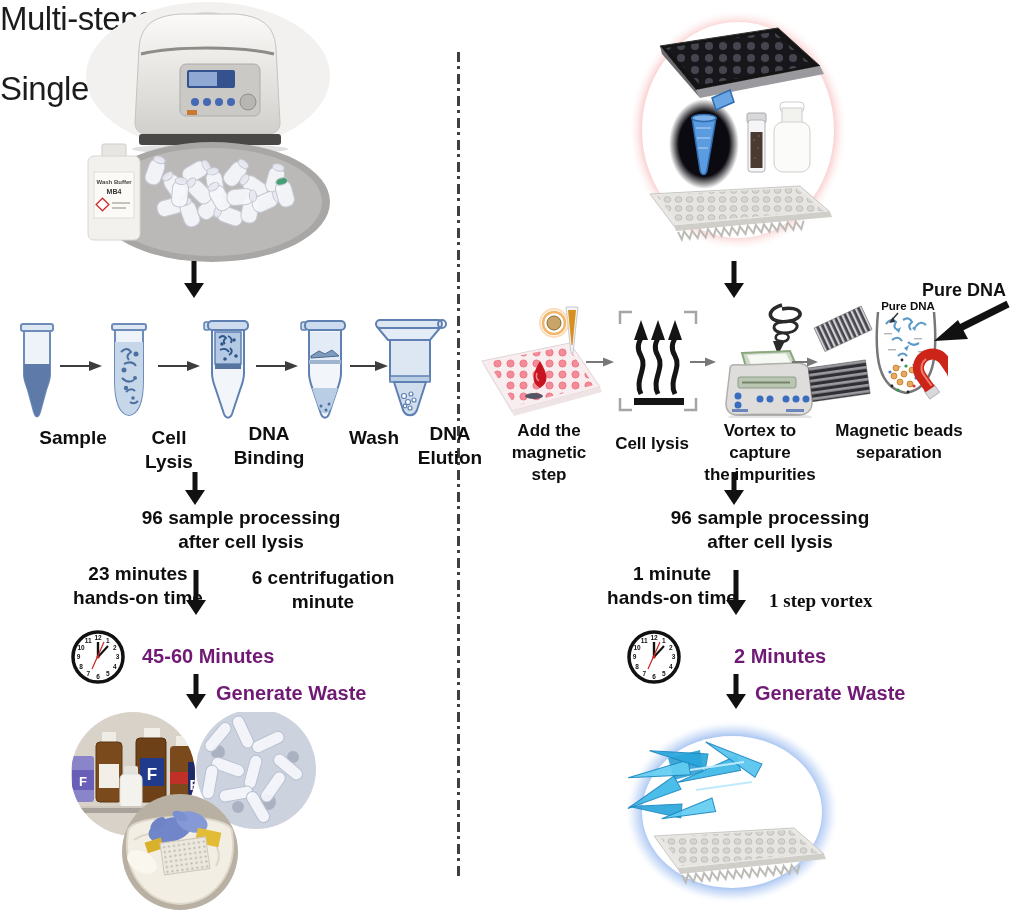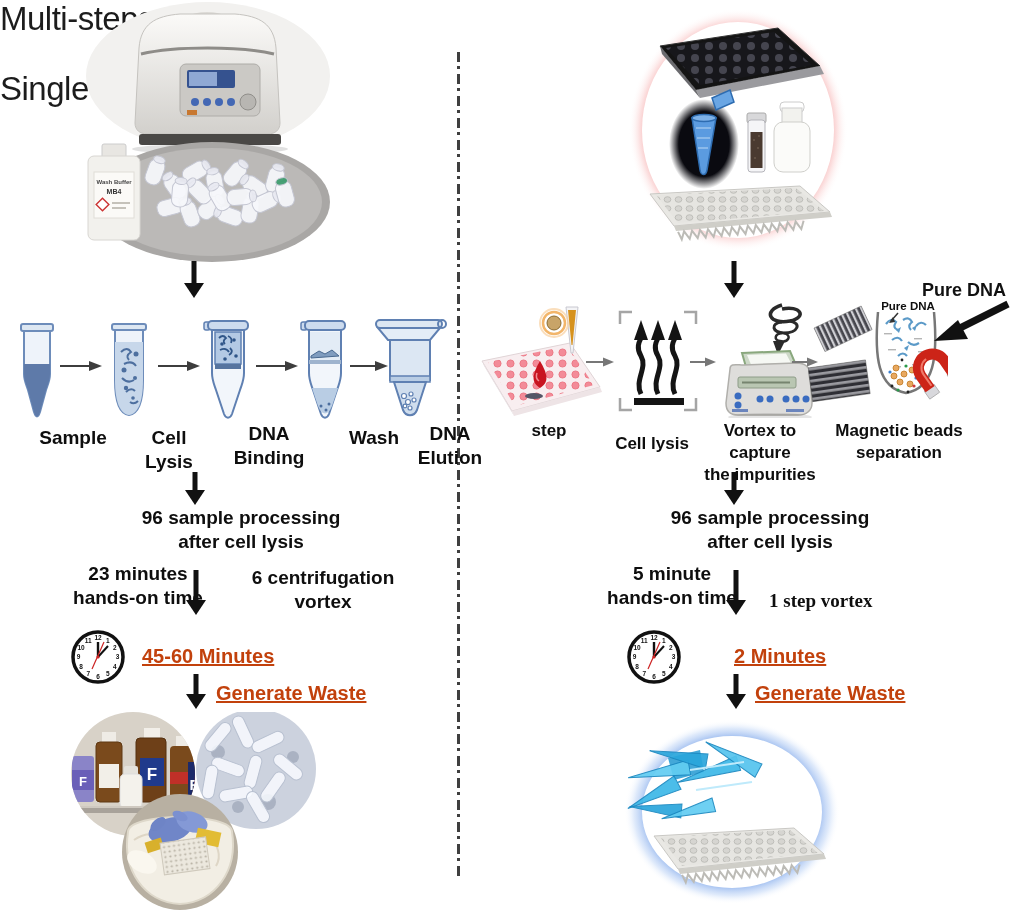--- a/index.html
+++ b/index.html
@@ -1,21 +1,21 @@
 <!DOCTYPE html>
 <html><head>
 <meta charset="utf-8">
 <style>
   html,body{margin:0;padding:0;background:#fff;}
   #canvas{position:relative;width:1024px;height:920px;background:#fff;overflow:hidden;
           font-family:"Liberation Sans",sans-serif;color:#111;}
   .abs{position:absolute;}
   .hdr{font-size:33px;font-weight:400;color:#1c1c1c;letter-spacing:-.5px;}
   .b19{font-size:19px;font-weight:700;line-height:24px;color:#0e0e0e;padding-left:37px;}
-  .b20{font-size:20px;font-weight:700;color:#c2410c;text-decoration:underline;}
+  .b20{font-size:20px;font-weight:700;color:#701a75;}
   .b17{font-size:17px;font-weight:700;line-height:22px;color:#0e0e0e;}
   .ctr{text-align:center;}
   #divider{width:3px;background:repeating-linear-gradient(#3f3f3f 0 10px,transparent 10px 14px,
            #3f3f3f 14px 17px,transparent 17px 22px);}
   .clknum{font:700 6.5px "Liberation Sans",sans-serif;fill:#111;}
   svg{display:block;}
   .svgtxt{font-family:"Liberation Sans",sans-serif;}
 </style>
 </head>
 <body>
@@ -306,21 +306,21 @@
   <div class="abs b19 ctr" style="left:30px;top:562px;width:142px;">
     <div>23 minutes</div>
     <div>hands-on time</div>
   </div>
   <svg class="abs" style="left:184px;top:570px;" width="24" height="46" viewBox="0 0 24 46">
     <rect x="9.5" width="5" height="32" fill="#111"></rect>
       <polygon points="2,30 22,30 12,45" fill="#111"></polygon>
   </svg>
   <div class="abs b19 ctr" style="left:212px;top:566px;width:148px;">
     <div>6 centrifugation</div>
-    <div>vortex</div>
+    <div>minute</div>
   </div>
 
   <svg class="abs" style="left:70px;top:629px;" width="56" height="56" viewBox="0 0 56 56">
     <circle cx="28" cy="28" r="25" fill="#fff" stroke="#111" stroke-width="3.5"></circle>
     <g>
         <text x="28.0" y="10.9" text-anchor="middle" class="clknum">12</text>
         <text x="37.8" y="13.5" text-anchor="middle" class="clknum">1</text>
         <text x="44.9" y="20.6" text-anchor="middle" class="clknum">2</text>
         <text x="47.5" y="30.4" text-anchor="middle" class="clknum">3</text>
         <text x="44.9" y="40.1" text-anchor="middle" class="clknum">4</text>
@@ -630,20 +630,21 @@
     <polygon points="85,21 81,27 87,26" fill="#333"></polygon>
   </svg>
 
   <div class="abs" style="left:922px;top:280px;font-size:18px;font-weight:700;">Pure DNA</div>
   <svg class="abs" style="left:928px;top:300px;" width="86" height="44" viewBox="0 0 86 44">
     <line x1="80" y1="4" x2="26" y2="31" stroke="#111" stroke-width="7"></line>
     <polygon points="30,20 6,41 40,39" fill="#111"></polygon>
   </svg>
 
   <div class="abs b17 ctr" style="left:478px;top:420px;width:142px;">
+    <div>Add the magnetic</div>
     <div>step</div>
   </div>
   <div class="abs b17 ctr" style="left:610px;top:433px;width:84px;">Cell lysis</div>
   <div class="abs b17 ctr" style="left:830px;top:420px;width:138px;">
     <div>Magnetic beads</div>
     <div>separation</div>
   </div>
   <div class="abs b17 ctr" style="left:694px;top:420px;width:132px;">
     <div>Vortex to capture</div>
     <div>the impurities</div>
@@ -653,21 +654,21 @@
     <rect x="9.5" width="5" height="20" fill="#111"></rect>
       <polygon points="2,18 22,18 12,33" fill="#111"></polygon>
   </svg>
 
   <div class="abs b19 ctr" style="left:613px;top:506px;width:240px;">
     <div>96 sample processing</div>
     <div>after cell lysis</div>
   </div>
 
   <div class="abs b19 ctr" style="left:564px;top:562px;width:142px;">
-    <div>5 minute</div>
+    <div>1 minute</div>
     <div>hands-on time</div>
   </div>
   <svg class="abs" style="left:724px;top:570px;" width="24" height="46" viewBox="0 0 24 46">
     <rect x="9.5" width="5" height="32" fill="#111"></rect>
       <polygon points="2,30 22,30 12,45" fill="#111"></polygon>
   </svg>
   <div class="abs b19" style="left:732px;top:589px;font-family:Liberation Serif, serif;">1 step vortex</div>
 
   <svg class="abs" style="left:626px;top:629px;" width="56" height="56" viewBox="0 0 56 56">
     <circle cx="28" cy="28" r="25" fill="#fff" stroke="#111" stroke-width="3.5"></circle>

